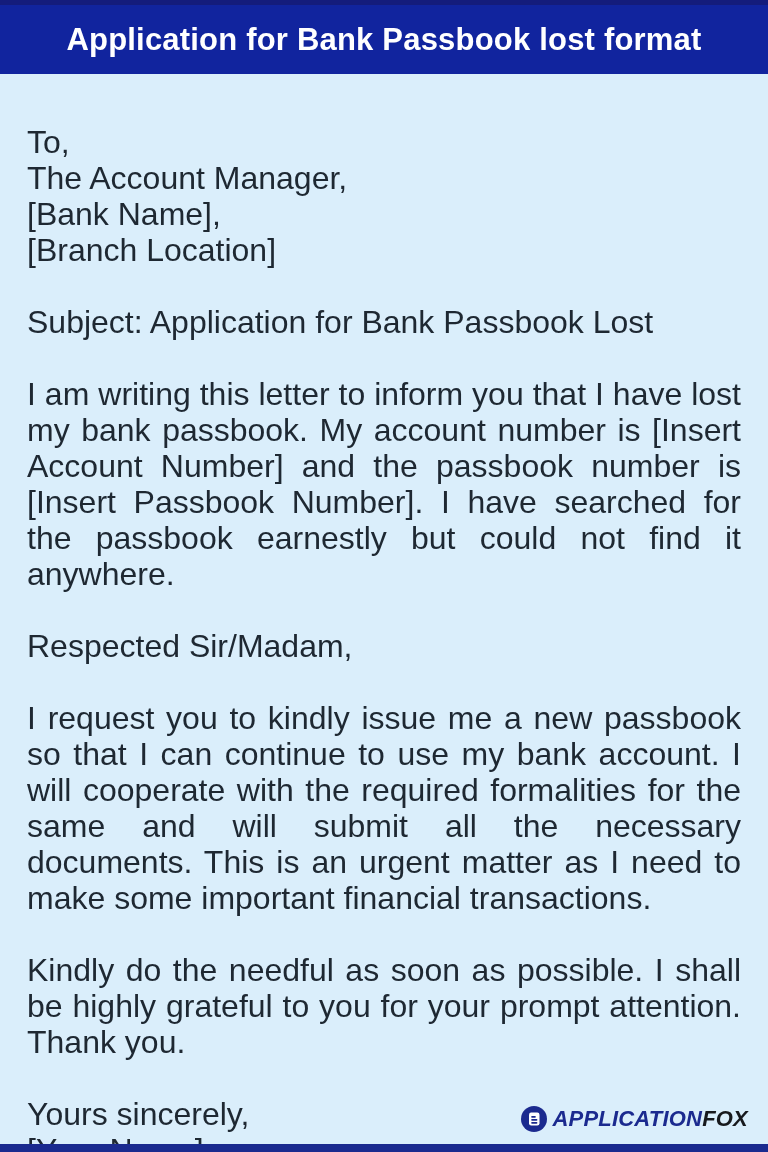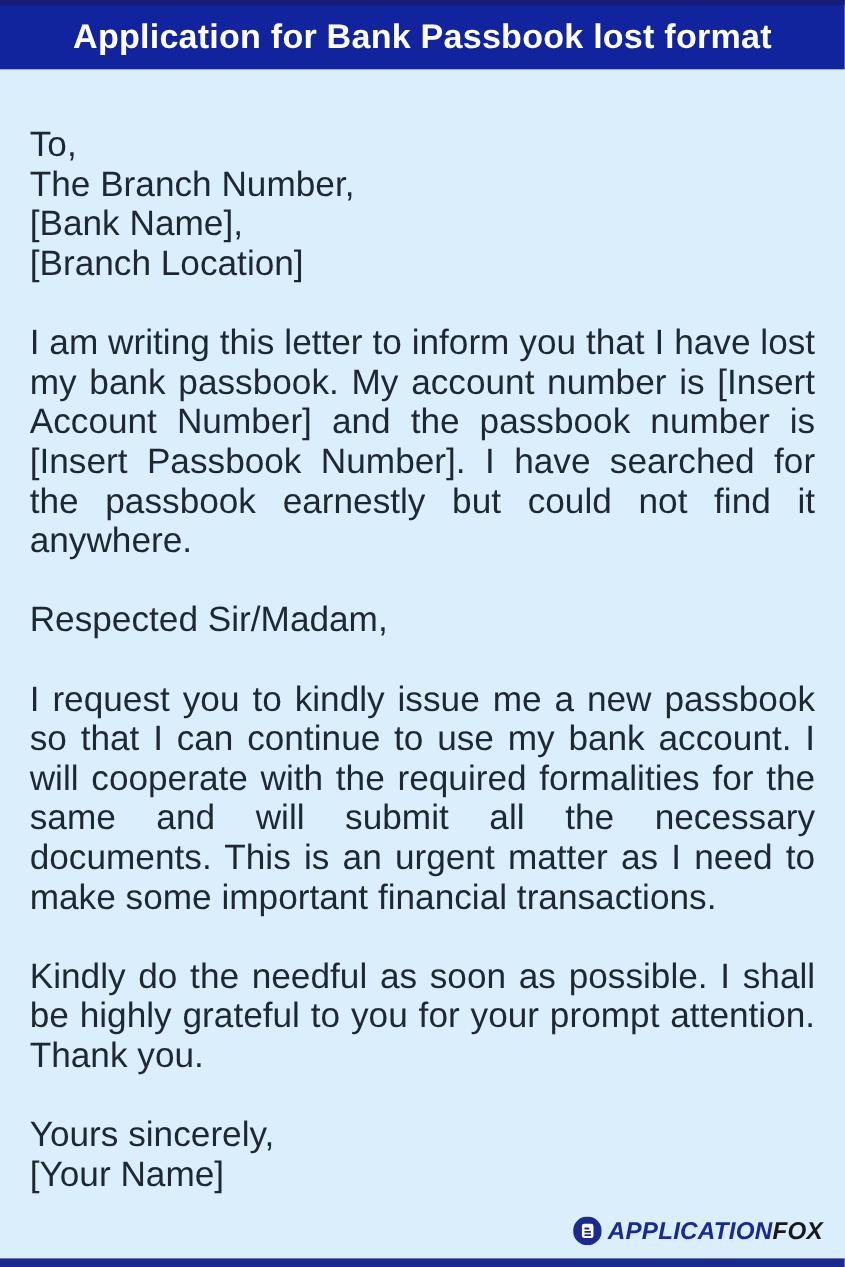--- a/index.html
+++ b/index.html
@@ -14,21 +14,21 @@
   }
   *{margin:0;padding:0;box-sizing:border-box;}
   html,body{width:768px;height:1152px;}
   body{
     position:relative;
     background:var(--page_bg);
     font-family:"Liberation Sans","DejaVu Sans",sans-serif;
     overflow:hidden;
   }
   .header{
-    height:63px;
+    height:74px;
     background:var(--header_bg);
     border-top:5px solid var(--header_top_edge);
     display:flex;
     align-items:center;
     justify-content:center;
   }
   .header h1{
     color:var(--title_color);
     font-size:31px;
     font-weight:700;
@@ -73,25 +73,28 @@
 <body>
 
 <header class="header">
   <h1>Application for Bank Passbook lost format</h1>
 </header>
 
 <main class="letter">
 
   <div class="block">
     <div class="addr-line">To,</div>
-    <div class="addr-line">The Branch Number,</div>
+    <div class="addr-line">The Account Manager,</div>
     <div class="addr-line">[Bank Name],</div>
     <div class="addr-line">[Branch Location]</div>
   </div>
 
+  <div class="block">
+    <div>Subject: Application for Bank Passbook Lost</div>
+  </div>
 
   <div class="block">
     <p>I am writing this letter to inform you that I have lost my bank passbook. My account number is [Insert Account Number] and the passbook number is [Insert Passbook Number]. I have searched for the passbook earnestly but could not find it anywhere.</p>
   </div>
 
   <div class="block">
     <div>Respected Sir/Madam,</div>
   </div>
 
   <div class="block">

